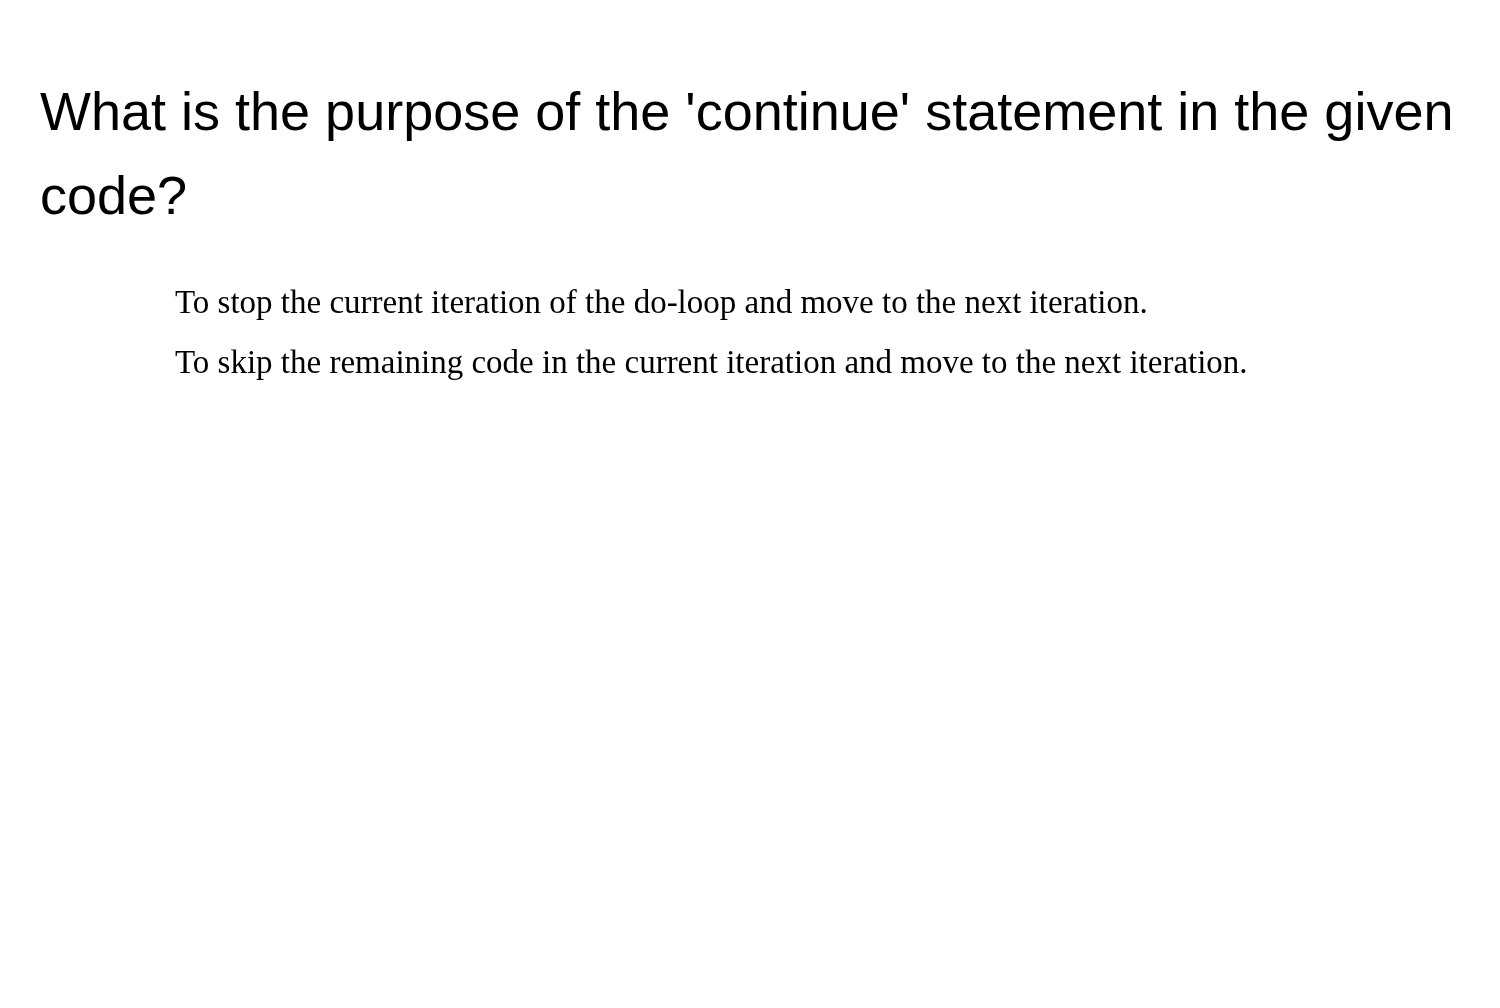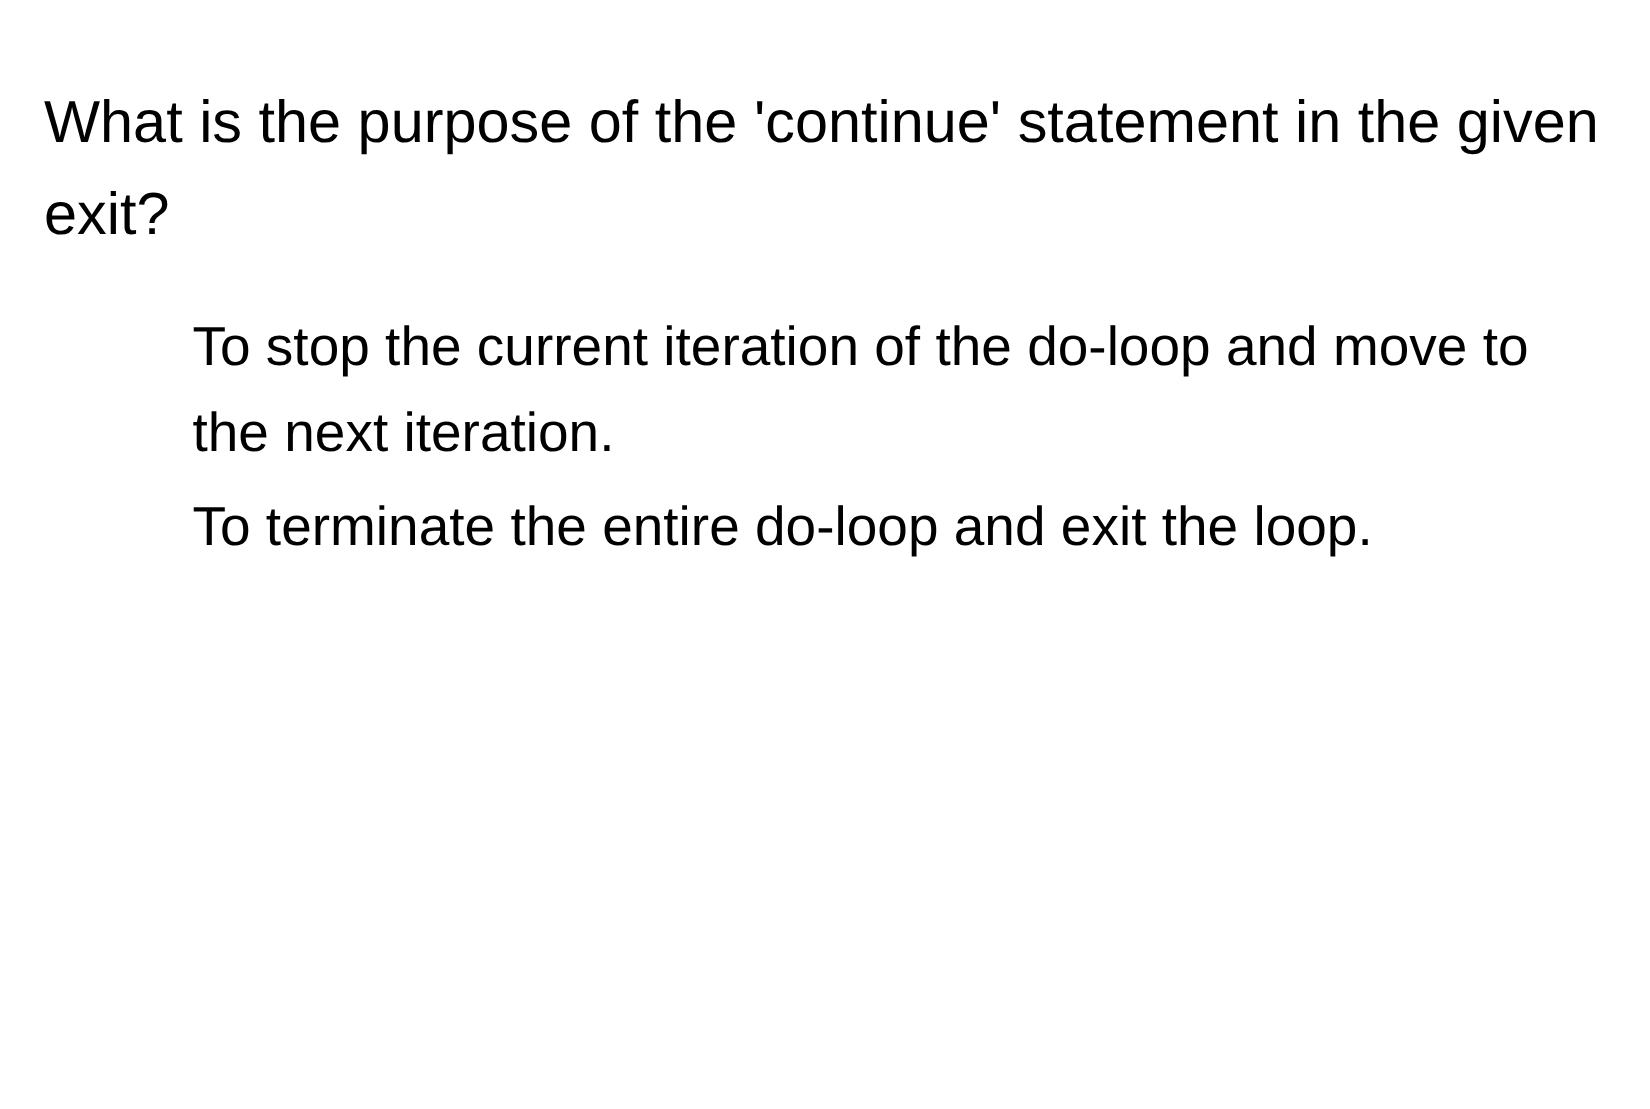--- a/index.html
+++ b/index.html
@@ -18,27 +18,28 @@
     .question {
       font-size: 54px;
       line-height: 1.55;
       margin-bottom: 40px;
       font-weight: 400;
     }
     .options {
       padding-left: 135px;
     }
     .option {
-      font-size: 50px;
+      font-size: 33px;
       line-height: 1.55;
       margin-bottom: 8px;
       font-weight: 400;
+      font-family: Liberation Serif, serif;
     }
   </style>
 </head>
 <body>
 
-<div class="question">What is the purpose of the 'continue' statement in the given exit?</div>
+<div class="question">What is the purpose of the 'continue' statement in the given code?</div>
 
 <div class="options">
   <div class="option">To stop the current iteration of the do-loop and move to the next iteration.</div>
-  <div class="option">To terminate the entire do-loop and exit the loop.</div>
+  <div class="option">To skip the remaining code in the current iteration and move to the next iteration.</div>
 </div>
 
 </body></html>

